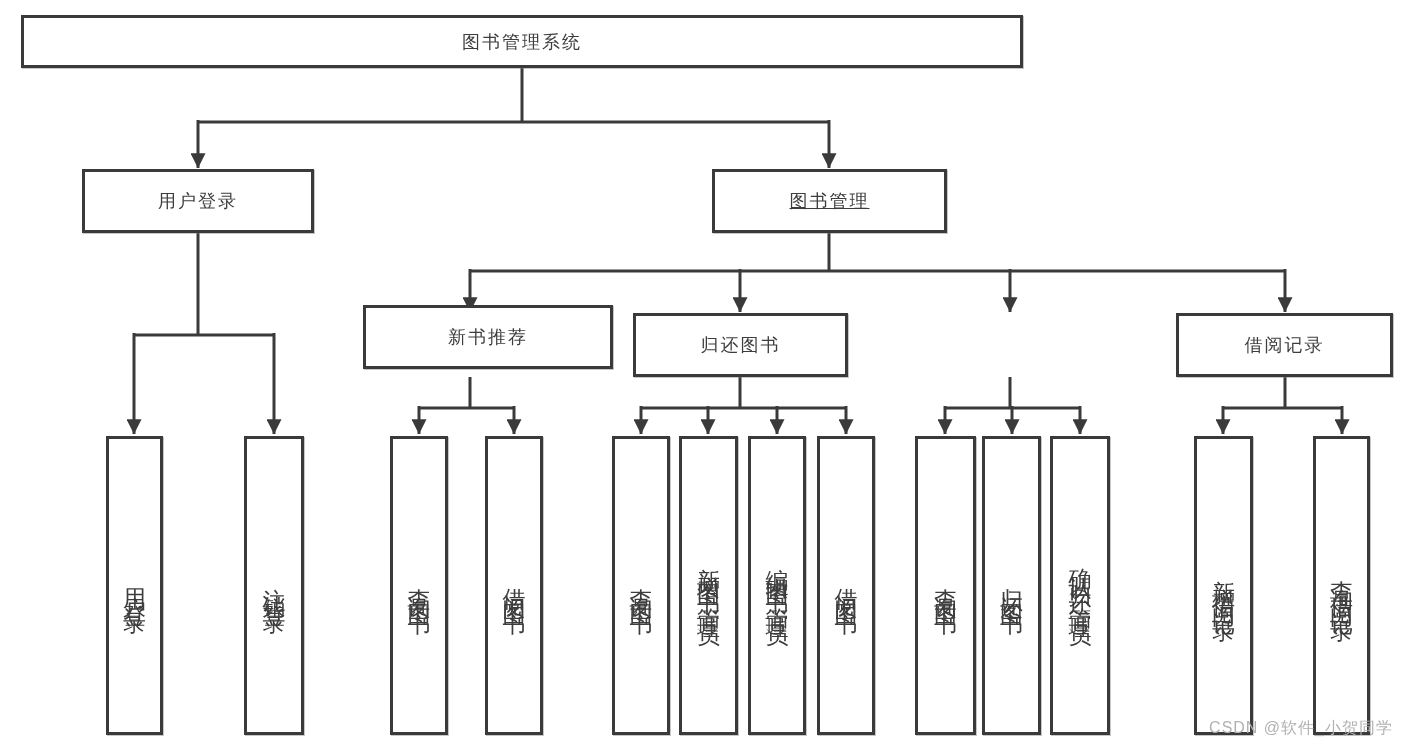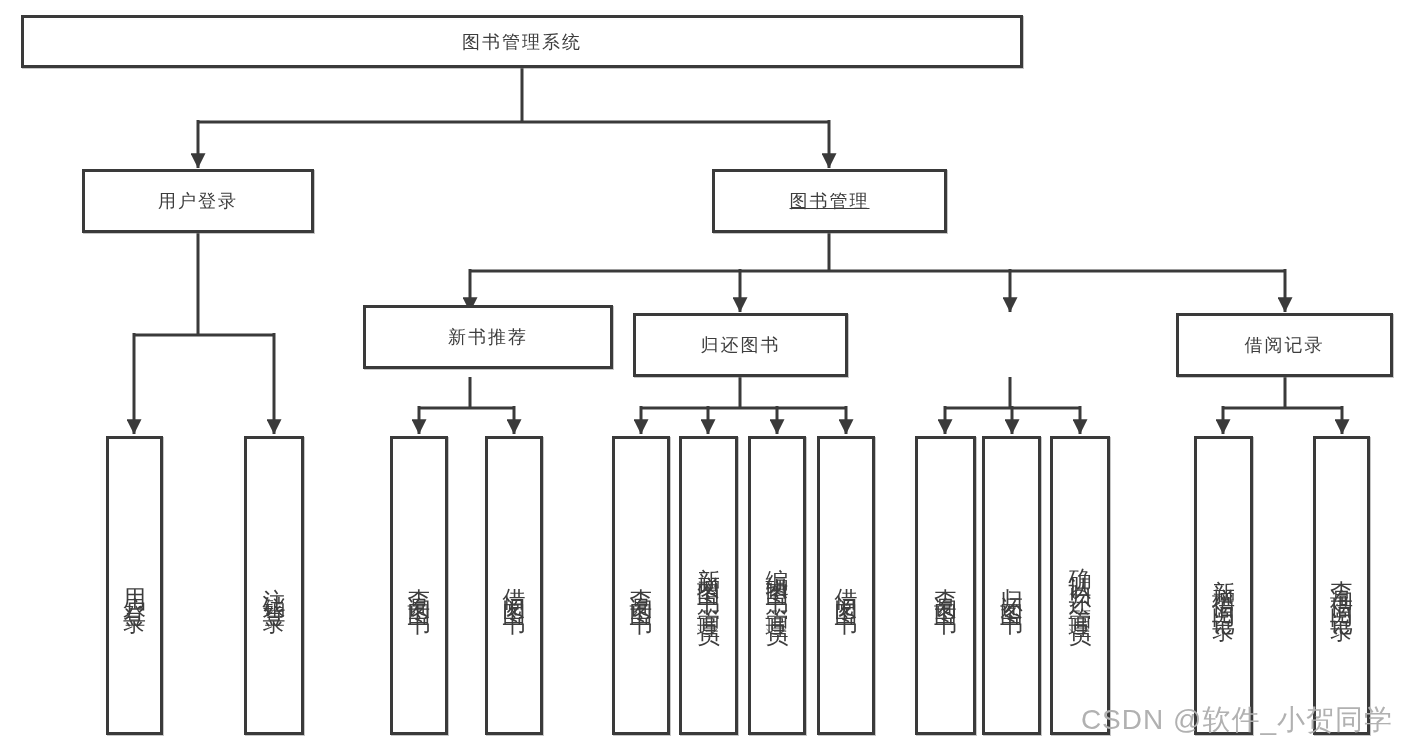--- a/index.html
+++ b/index.html
@@ -43,21 +43,21 @@
   .vnode .vtext{
     writing-mode:vertical-rl;
     text-orientation:mixed;
     font-size:23px;
     letter-spacing:8px;
     line-height:1;
   }
   .watermark{
     position:absolute;
     right:12px;bottom:8px;
-    font-size:28px;
+    font-size:16px;
     color:var(--wm-color);
     letter-spacing:1px;
     z-index:5;
     white-space:nowrap;
   }
 </style>
 </head>
 <body>
 
 <div class="canvas">

